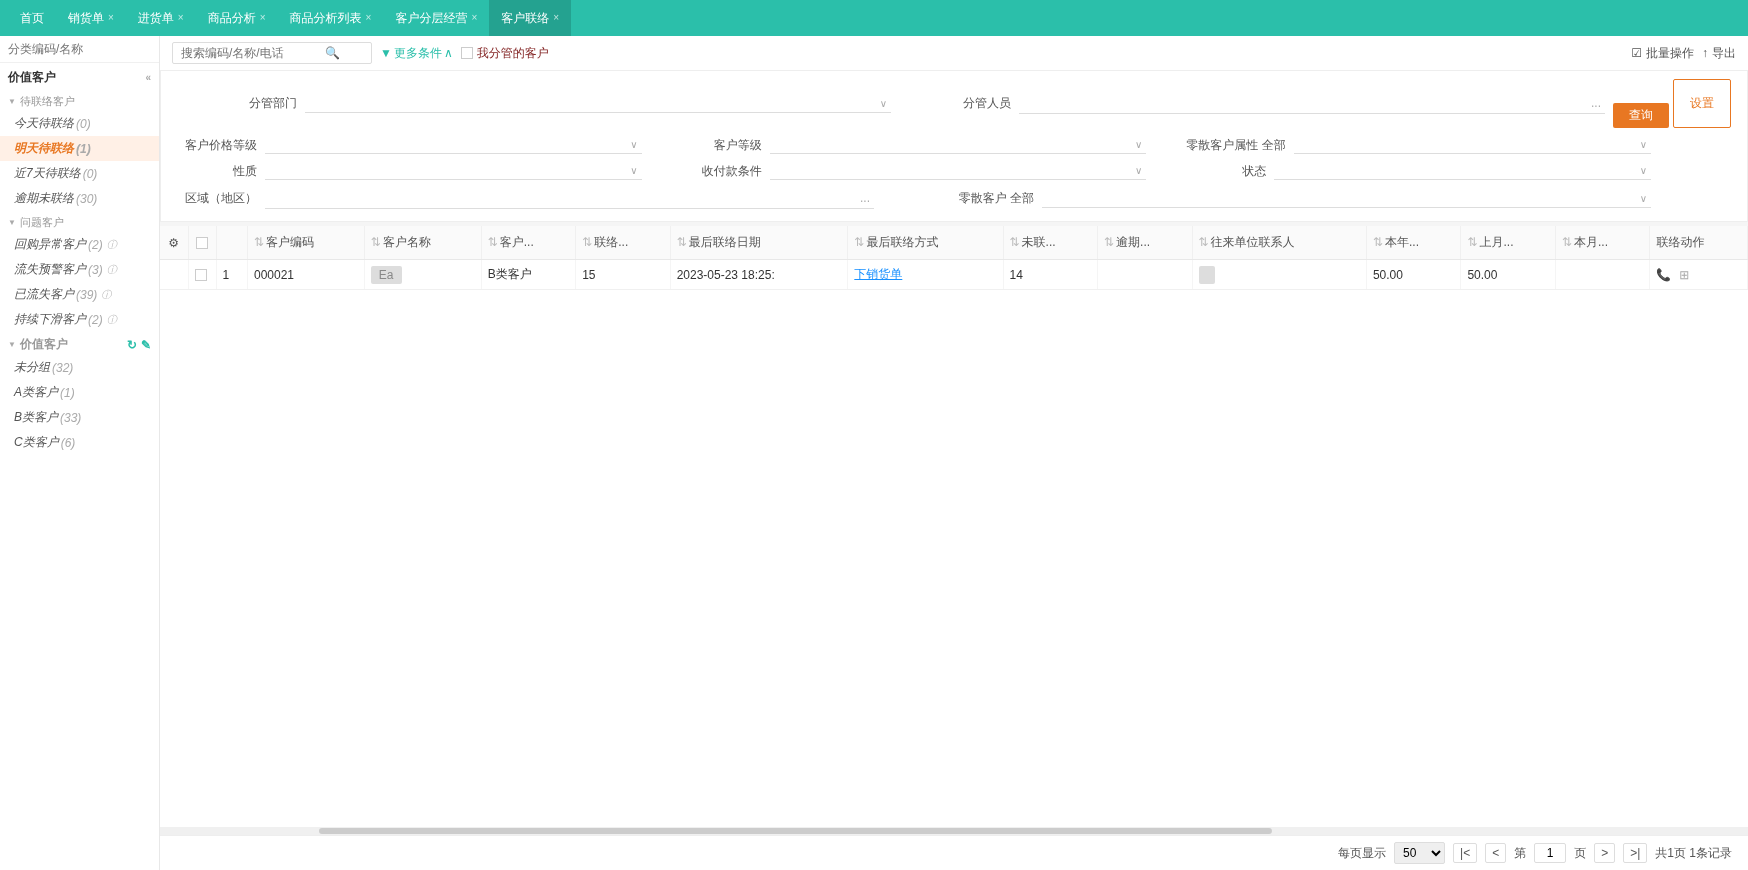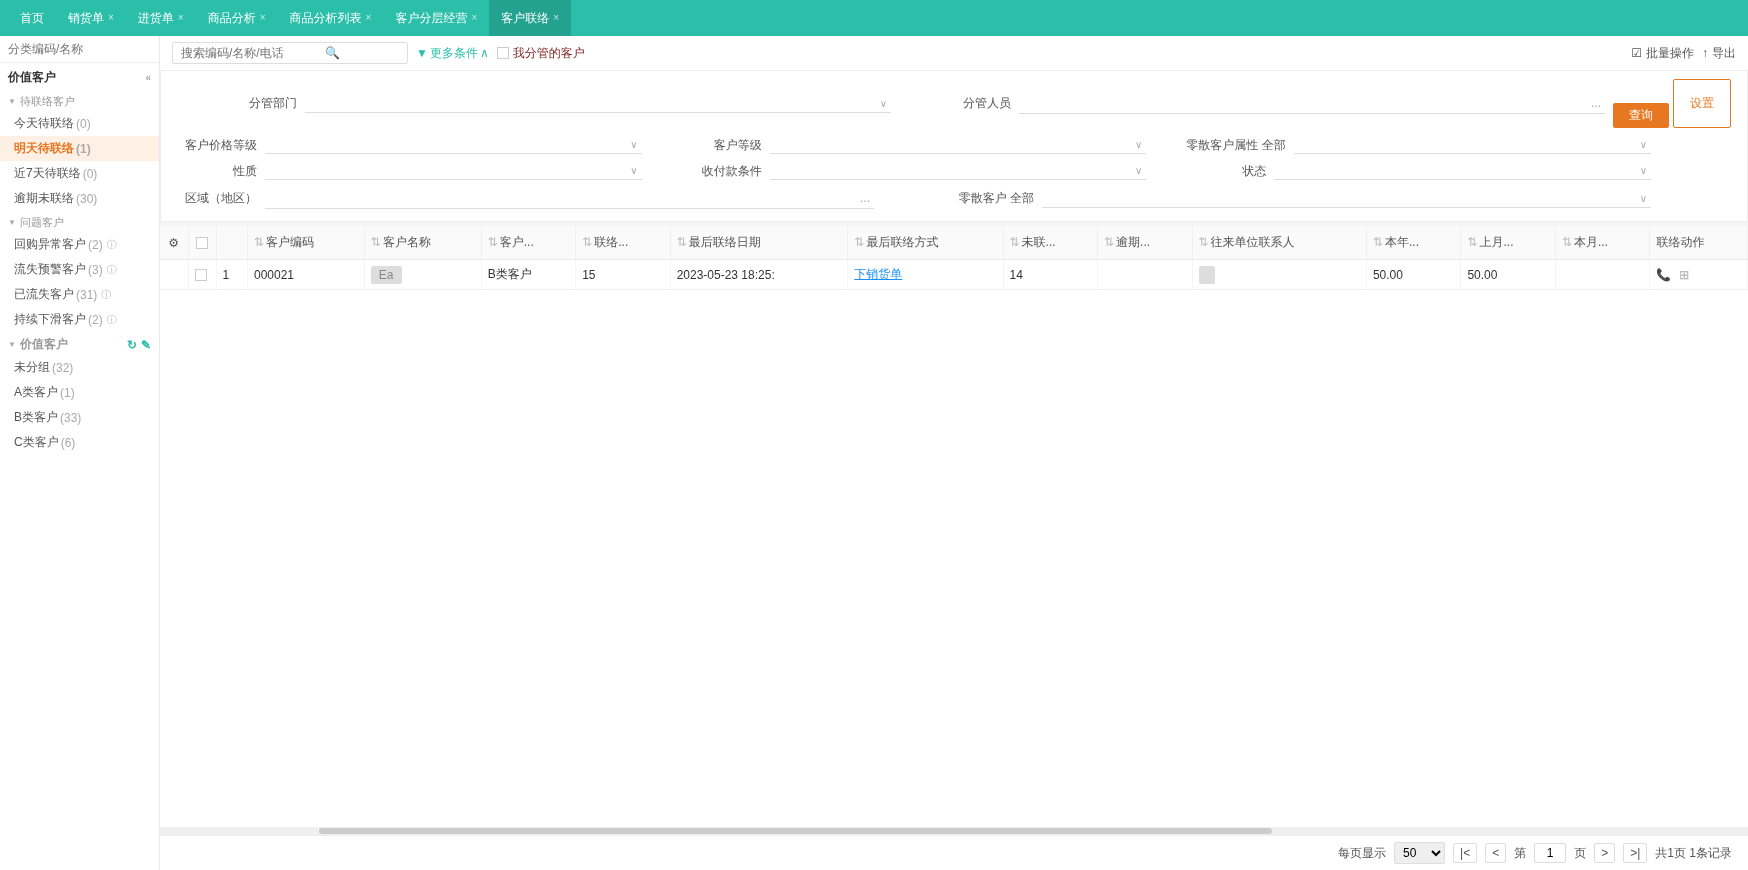--- a/index.html
+++ b/index.html
@@ -88,20 +88,21 @@
       font-size: 8px;
       color: #aaa;
     }
     .sidebar-item {
       padding: 4px 8px 4px 14px;
       color: #555;
       cursor: pointer;
       display: flex;
       align-items: center;
       gap: 2px;
+      font-style: italic;
     }
     .sidebar-item.active { background: #fff0e6; color: #e87722; font-weight: bold; }
     .sidebar-item .count { color: #aaa; }
 
     .value-customers-header {
       padding: 4px 8px 2px 8px;
       color: #999;
       font-size: 11px;
       display: flex;
       align-items: center;
@@ -129,21 +130,21 @@
       gap: 8px;
       border-bottom: 1px solid #eee;
     }
     .filter-bar .search-box {
       display: flex;
       align-items: center;
       border: 1px solid #ddd;
       border-radius: 2px;
       padding: 3px 8px;
       gap: 4px;
-      width: 236px;
+      width: 200px;
     }
     .filter-bar .search-box input {
       border: none;
       outline: none;
       font-size: 12px;
       color: #999;
       width: 140px;
     }
     .filter-bar .more-filters {
       color: #2bbfaa;
@@ -424,21 +425,21 @@
         <span class="count">(2)</span>
       <span style="color:#bbb;font-size:10px;margin-left:2px;">ⓘ</span>
     </div>
     <div class="sidebar-item">
       <span>流失预警客户</span>
         <span class="count">(3)</span>
       <span style="color:#bbb;font-size:10px;margin-left:2px;">ⓘ</span>
     </div>
     <div class="sidebar-item">
       <span>已流失客户</span>
-        <span class="count">(31)</span>
+        <span class="count">(39)</span>
       <span style="color:#bbb;font-size:10px;margin-left:2px;">ⓘ</span>
     </div>
     <div class="sidebar-item">
       <span>持续下滑客户</span>
         <span class="count">(2)</span>
       <span style="color:#bbb;font-size:10px;margin-left:2px;">ⓘ</span>
     </div>
 
     <div class="value-customers-header">
       <div class="left">价值客户</div>

